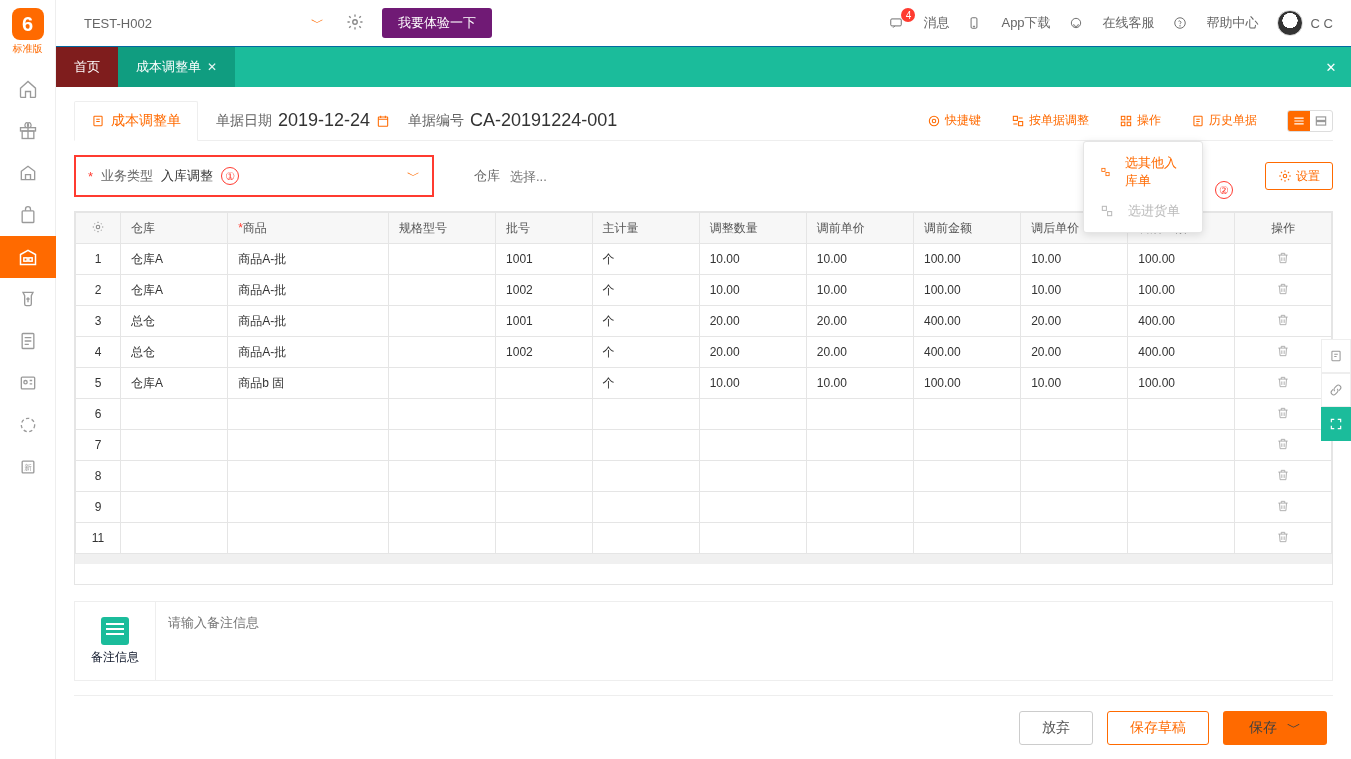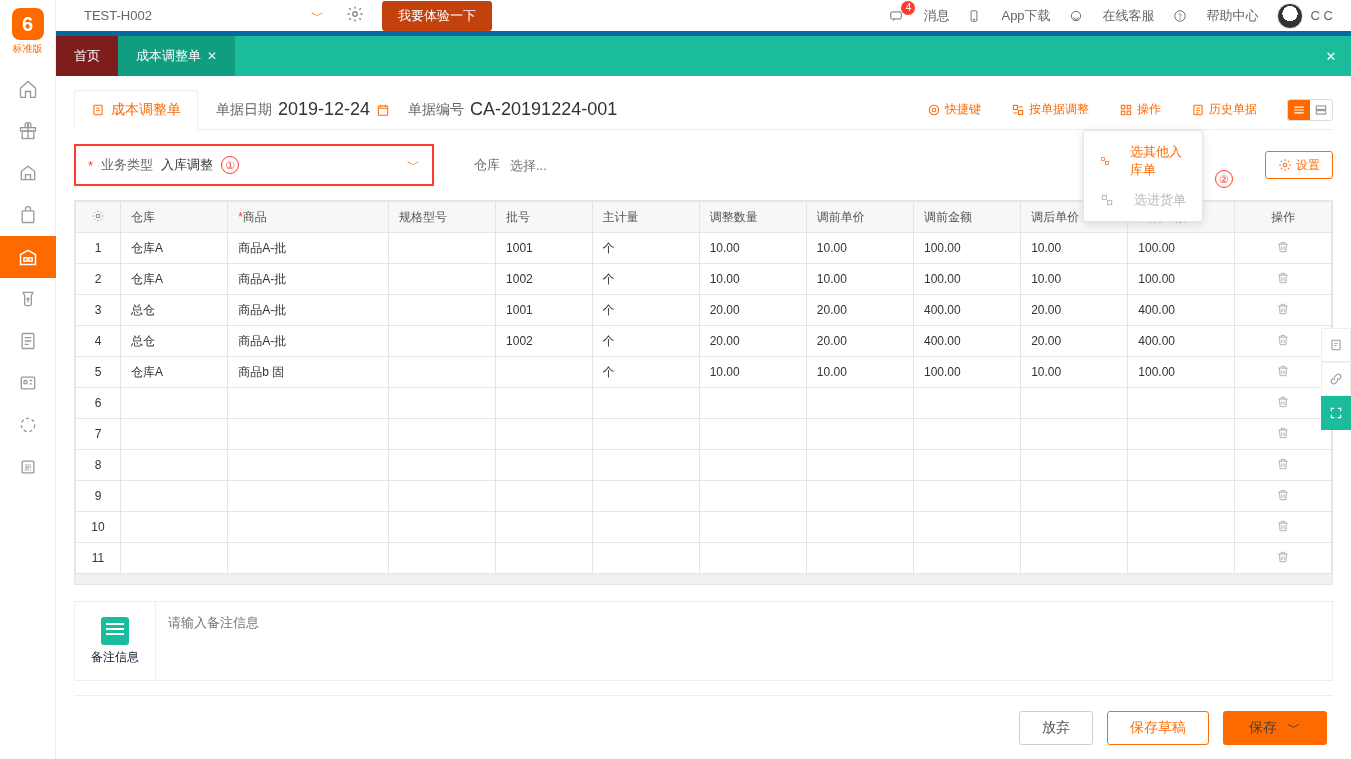--- a/index.html
+++ b/index.html
@@ -8,25 +8,25 @@
   
   .sidebar{width:56px;background:#fff;border-right:1px solid #eee;display:flex;flex-direction:column;align-items:center;padding-top:8px;}
   .logo{width:32px;height:32px;border-radius:8px;background:#ff6a00;color:#fff;font-weight:bold;font-size:20px;display:flex;align-items:center;justify-content:center;margin-bottom:2px;}
   .logo-label{font-size:10px;color:#ff6a00;margin-bottom:12px;}
   .side-icon{width:56px;height:42px;display:flex;align-items:center;justify-content:center;color:#9a9a9a;cursor:pointer;}
   .side-icon.active{background:#ff6a00;color:#fff;}
   .side-icon svg{width:20px;height:20px;}
   
   .main{flex:1;display:flex;flex-direction:column;min-width:0;}
   
-  .topbar{height:36px;display:flex;align-items:center;padding:0 18px;border-bottom:5px solid #0369a1;}
+  .topbar{height:47px;display:flex;align-items:center;padding:0 18px;border-bottom:1px solid #0369a1;}
   .project-select{flex:0 0 260px;height:30px;display:flex;align-items:center;justify-content:space-between;padding:0 10px;color:#666;cursor:pointer;}
   .project-select .chev{color:#ff6a00;}
   .gear{margin-left:12px;color:#888;cursor:pointer;}
-  .btn-orange{background:#c2410c;color:#fff;border:none;height:30px;padding:0 16px;border-radius:3px;margin-left:18px;cursor:pointer;font-size:13px;}
+  .btn-orange{background:#701a75;color:#fff;border:none;height:30px;padding:0 16px;border-radius:3px;margin-left:18px;cursor:pointer;font-size:13px;}
   .top-spacer{flex:1;}
   .top-link{display:flex;align-items:center;gap:20px;margin-left:18px;color:#666;cursor:pointer;font-size:13px;position:relative;}
   .badge{position:absolute;top:-6px;left:12px;background:#ff3b30;color:#fff;font-size:10px;min-width:14px;height:14px;border-radius:7px;display:flex;align-items:center;justify-content:center;padding:0 3px;}
   .avatar{width:26px;height:26px;border-radius:50%;background:radial-gradient(circle at 50% 40%,#fff 40%,#333 41%);border:1px solid #ddd;margin-left:18px;}
   .username{margin-left:8px;color:#666;}
   
   .tabstrip{height:40px;background:#1bbc9b;display:flex;align-items:stretch;color:#fff;}
   .tab{display:flex;align-items:center;padding:0 18px;cursor:pointer;background:#7f1d1d;gap:6px;font-size:13px;}
   .tab.active{background:#109d80;}
   .tab-close-x{font-size:12px;opacity:.9;}
@@ -48,21 +48,21 @@
   .form-row{display:flex;align-items:center;height:70px;gap:40px;position:relative;}
   .biz-box{position:relative;border:2px solid #ff3b30;width:360px;height:42px;display:flex;align-items:center;padding:0 12px;gap:8px;}
   .req{color:#ff3b30;}
   .biz-label{color:#666;}
   .biz-value{color:#333;}
   .circle-num{width:18px;height:18px;border:1px solid #ff3b30;border-radius:50%;color:#ff3b30;font-size:11px;display:flex;align-items:center;justify-content:center;}
   .biz-chev{margin-left:auto;color:#ff6a00;}
   .wh-field{display:flex;align-items:center;gap:10px;color:#666;}
   .wh-field input{border:none;outline:none;color:#14532d;font-size:13px;width:120px;}
   .popup{position:absolute;right:130px;top:0px;width:120px;background:#fff;border:1px solid #e5e5e5;border-radius:3px;box-shadow:0 2px 8px rgba(0,0,0,.12);padding:6px 0;z-index:10;}
-  .popup div{padding:6px 16px;display:flex;align-items:center;gap:20px;cursor:pointer;color:#ff6a00;font-size:13px;}
+  .popup div{padding:6px 16px;display:flex;align-items:center;gap:14px;cursor:pointer;color:#ff6a00;font-size:13px;}
   .popup div.disabled{color:#bbb;cursor:default;}
   .circle2{position:absolute;right:100px;top:40px;}
   .btn-outline-orange{border:1px solid #ff6a00;color:#ff6a00;background:#fff;height:28px;padding:0 12px;border-radius:3px;display:flex;align-items:center;gap:4px;cursor:pointer;font-size:12px;margin-left:auto;}
   
   .table-wrap{flex:1;min-height:0;border:1px solid #e5e5e5;display:flex;flex-direction:column;overflow:hidden;}
   table{border-collapse:collapse;width:100%;table-layout:fixed;}
   th,td{border:1px solid #e5e5e5;padding:0 10px;height:31px;text-align:left;font-size:12px;overflow:hidden;white-space:nowrap;}
   th{background:#f7f7f7;font-weight:normal;color:#555;}
   .col-idx{width:42px;text-align:center;}
   .col-act{width:90px;text-align:center;}
@@ -489,36 +489,20 @@
                 <td></td>
                 <td></td>
                 <td></td>
                 <td></td>
                 <td></td>
     <td class="col-act" style="text-align:center"><svg class="i" viewBox="0 0 24 24" fill="none" stroke="#aaa" stroke-width="1.6">
                     <path d="M4 7h16M9 7V4h6v3M6 7l1 13h10l1-13M10 11v6M14 11v6"></path>
                   </svg></td>
               </tr>
               <tr>
-                <td class="col-idx">10</td>
-    <td></td>
-                <td></td>
-                <td></td>
-                <td></td>
-                <td></td>
-                <td></td>
-                <td></td>
-                <td></td>
-                <td></td>
-                <td></td>
-    <td class="col-act" style="text-align:center"><svg class="i" viewBox="0 0 24 24" fill="none" stroke="#aaa" stroke-width="1.6">
-                    <path d="M4 7h16M9 7V4h6v3M6 7l1 13h10l1-13M10 11v6M14 11v6"></path>
-                  </svg></td>
-              </tr>
-              <tr>
                 <td class="col-idx">11</td>
     <td></td>
                 <td></td>
                 <td></td>
                 <td></td>
                 <td></td>
                 <td></td>
                 <td></td>
                 <td></td>
                 <td></td>

